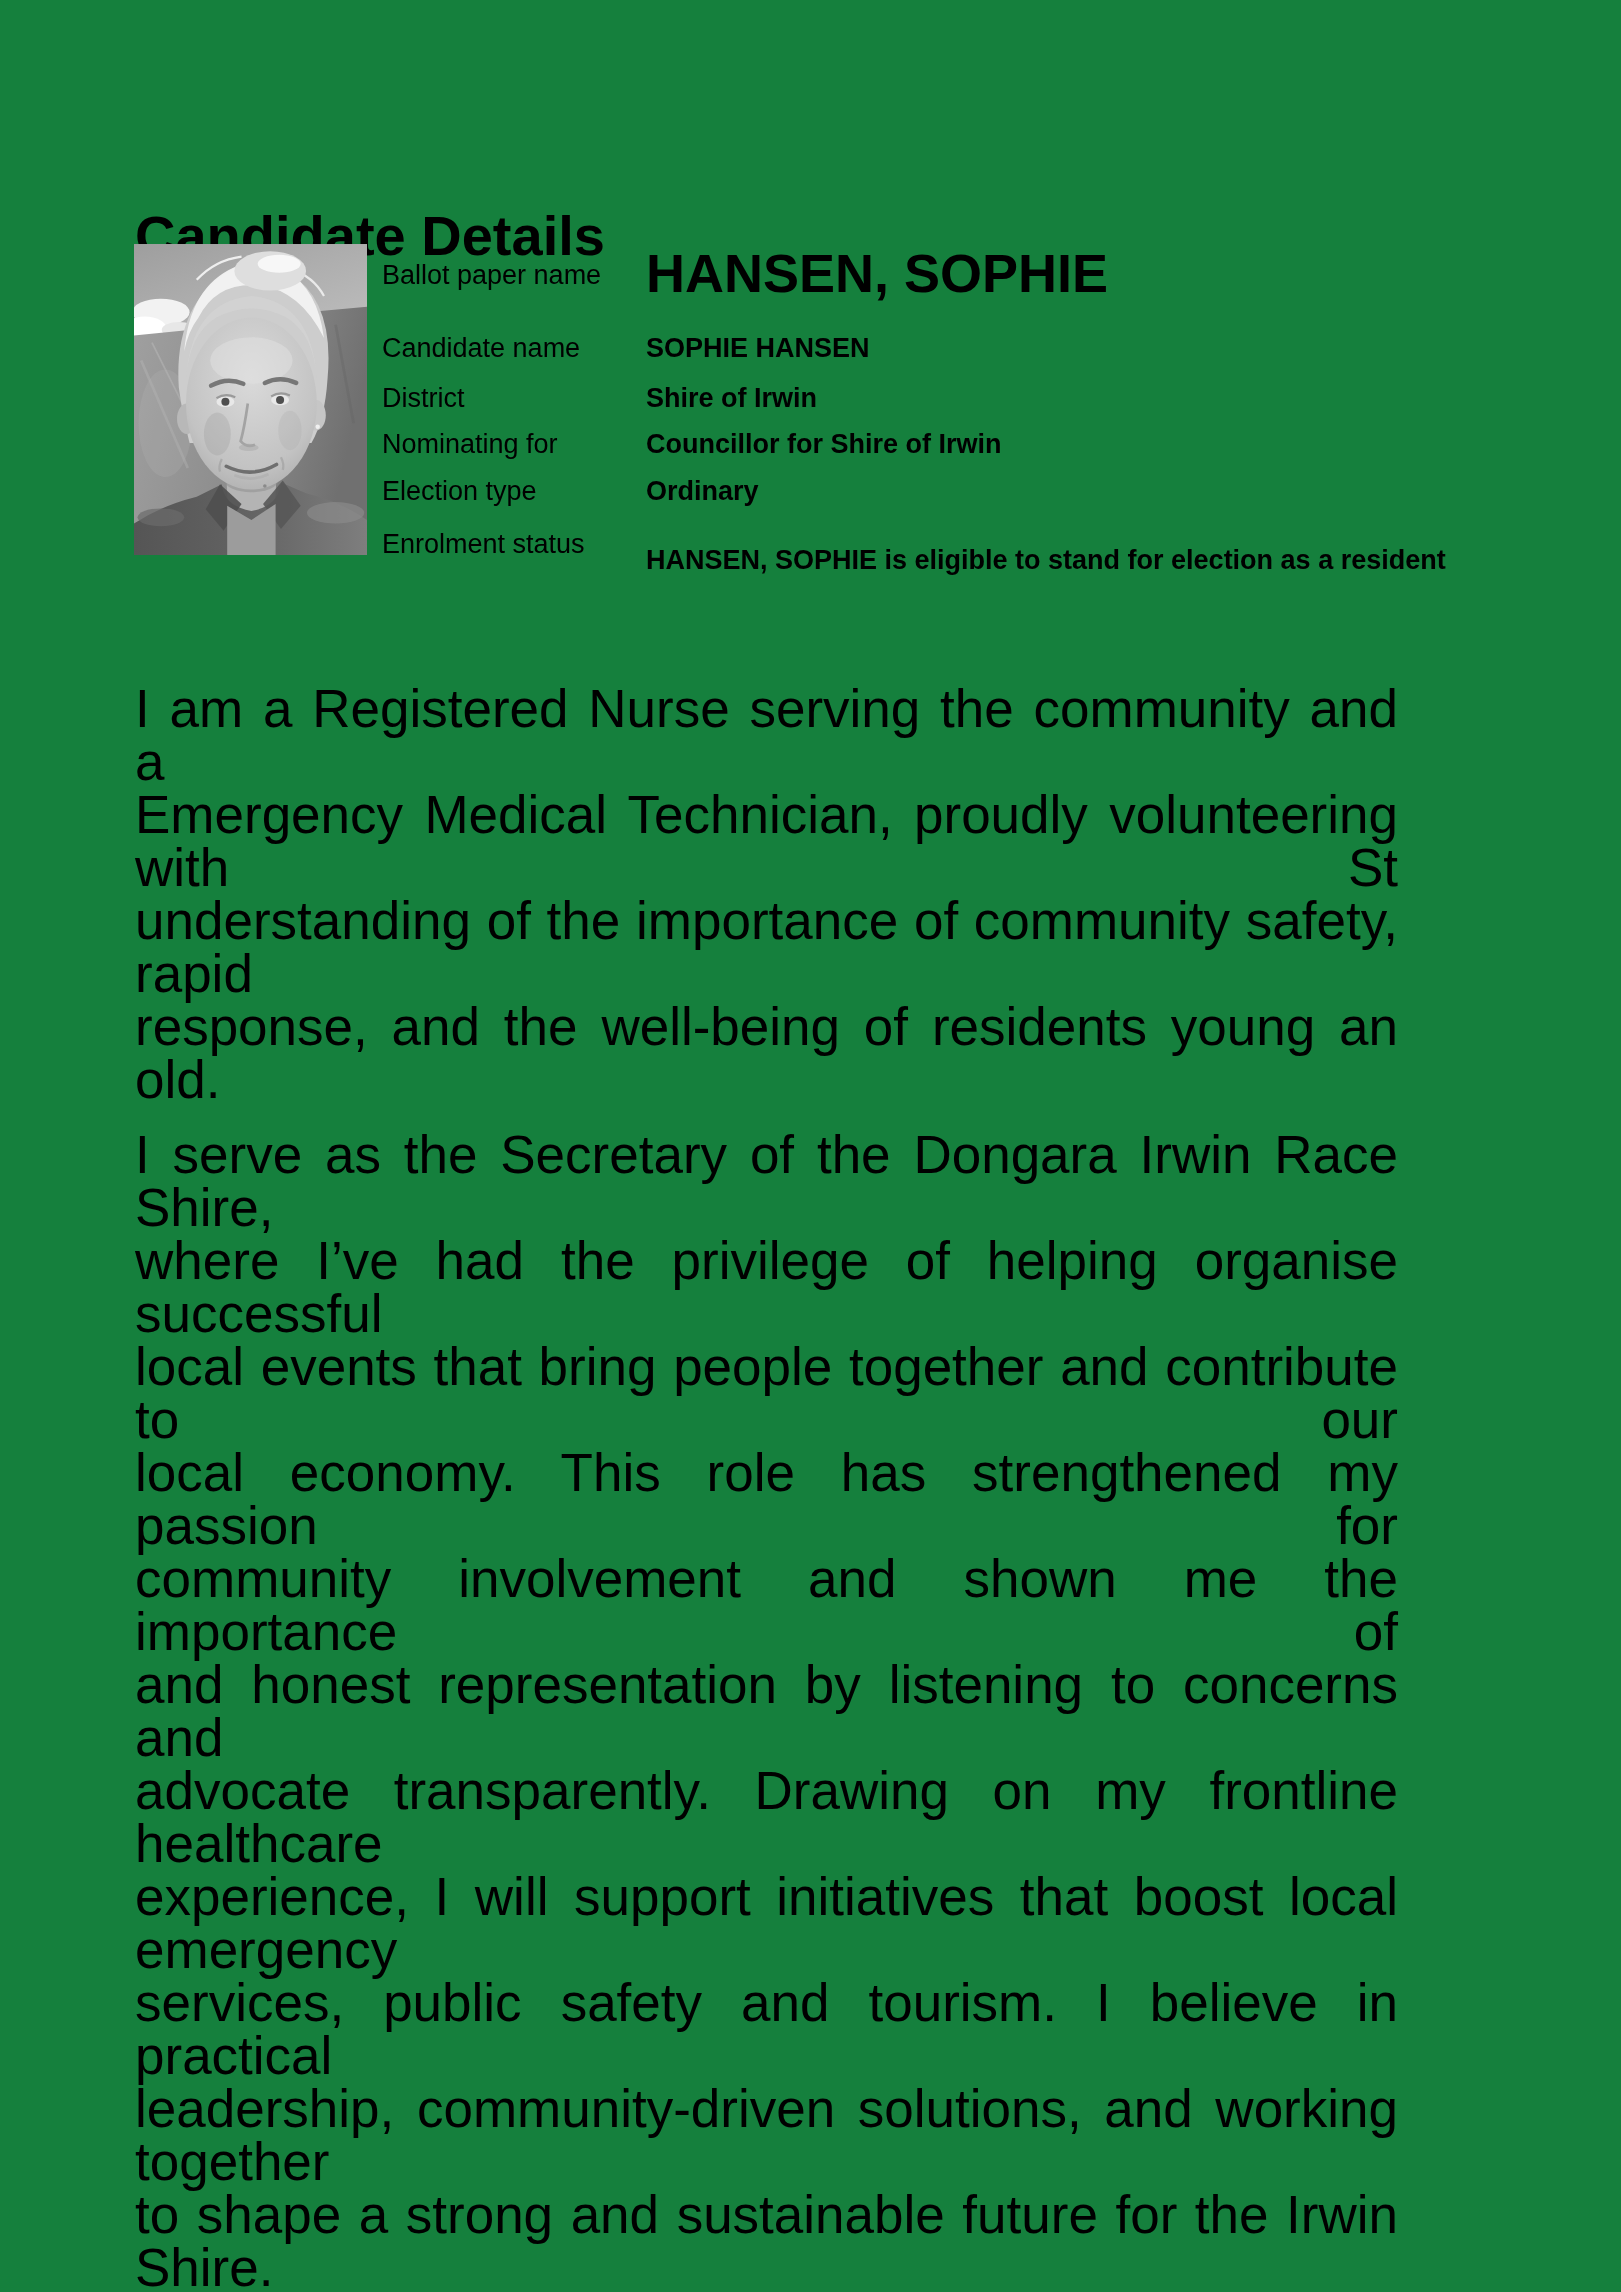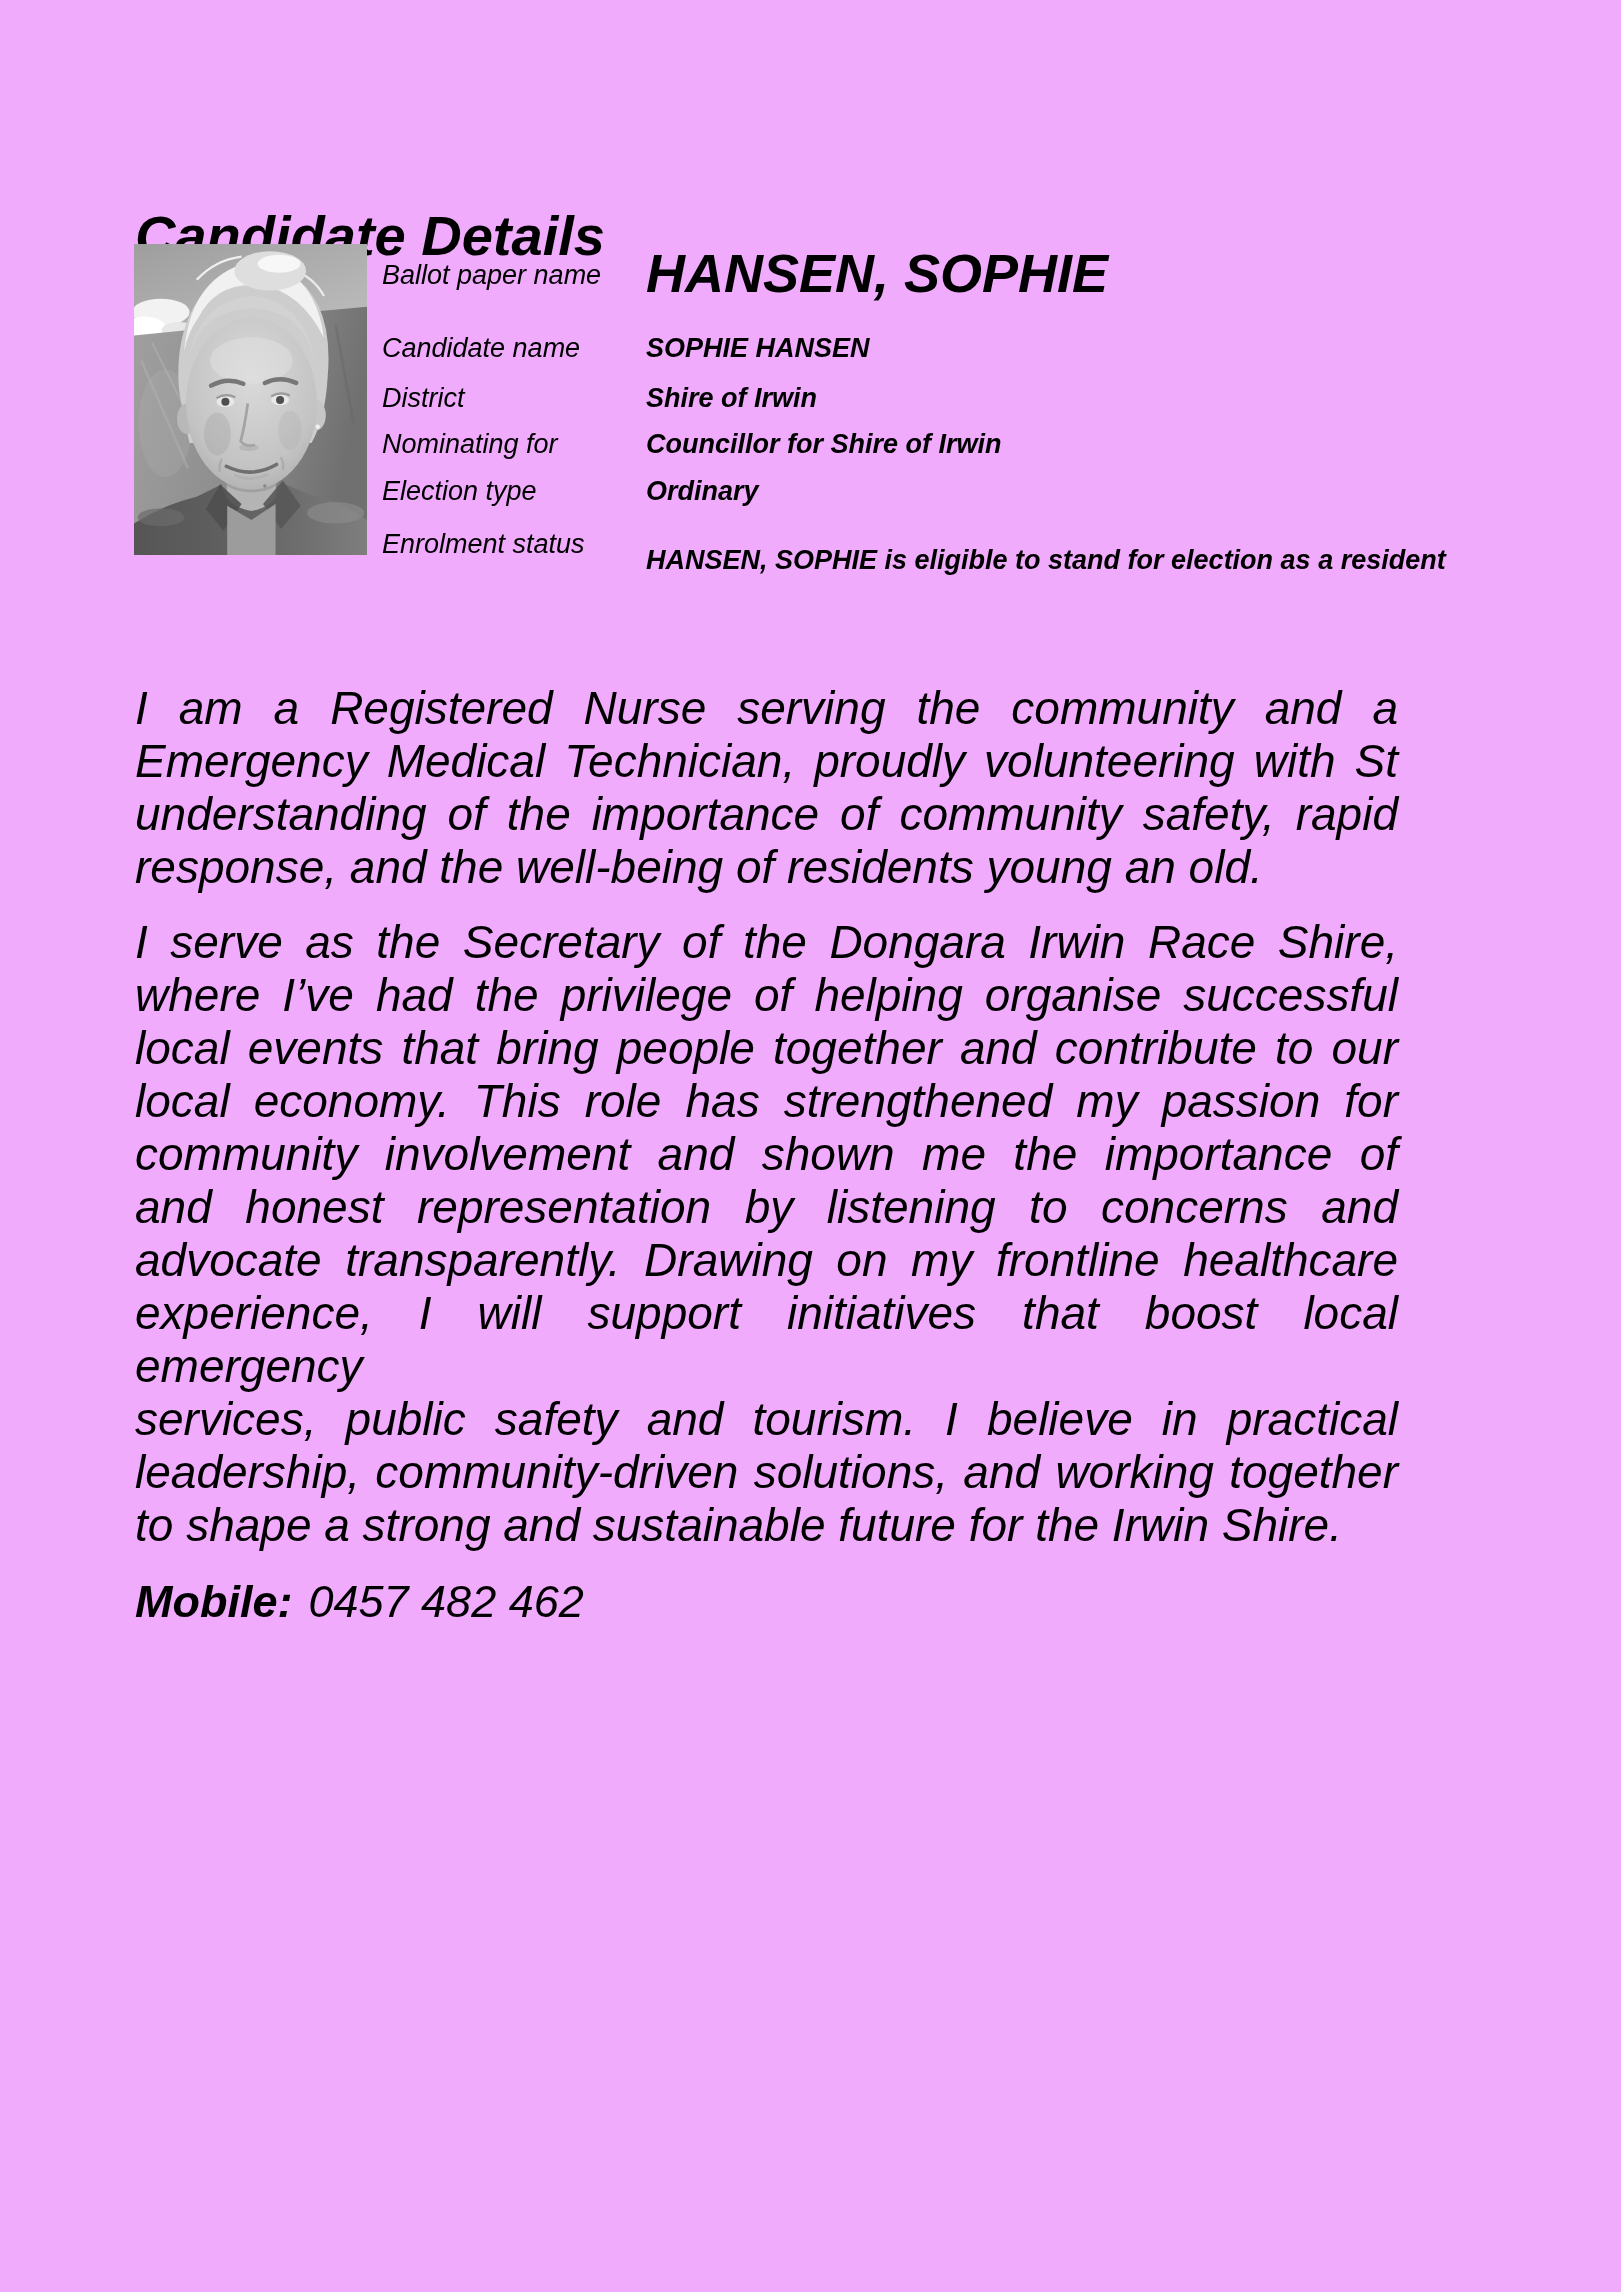--- a/index.html
+++ b/index.html
@@ -1,24 +1,23 @@
 <!DOCTYPE html>
 <html style="font-size:14.3px"><head>
 <meta charset="utf-8">
 <style>
   html, body { margin: 0; padding: 0; background: #ffffff; }
   .page {
     position: relative;
     width: 1621px;
     height: 2293px;
-    background: #f0abfc;
+    background: #15803d;
     color: #000000;
     font-family: "Liberation Sans", "DejaVu Sans", sans-serif;
     overflow: hidden;
-    font-style: italic;
   }
   .title {
     position: absolute;
     left: 135px;
     top: 167px;
     font-size: 56px;
     font-weight: bold;
     line-height: 61px;
     white-space: nowrap;
   }
@@ -66,21 +65,21 @@
   .l4 { top: 231px; } .v4 { top: 231px; }
   .l5 { top: 284px; } .v5 { top: 268px; margin-top: 32px; }
   .statement {
     position: absolute;
     left: 135px;
     top: 682px;
     width: 1263px;
   }
   .para {
     margin: 0 0 22.4px 0;
-    font-size: 46px;
+    font-size: 53px;
     line-height: 53px;
   }
   .sline { text-align: justify; text-align-last: justify; }
   .sline.last { text-align-last: left; }
   .mobile {
     font-size: 45px;
     line-height: 53px;
   }
   .mlabel { font-weight: bold; }
   .mvalue { margin-left: 16px; font-weight: normal; }

